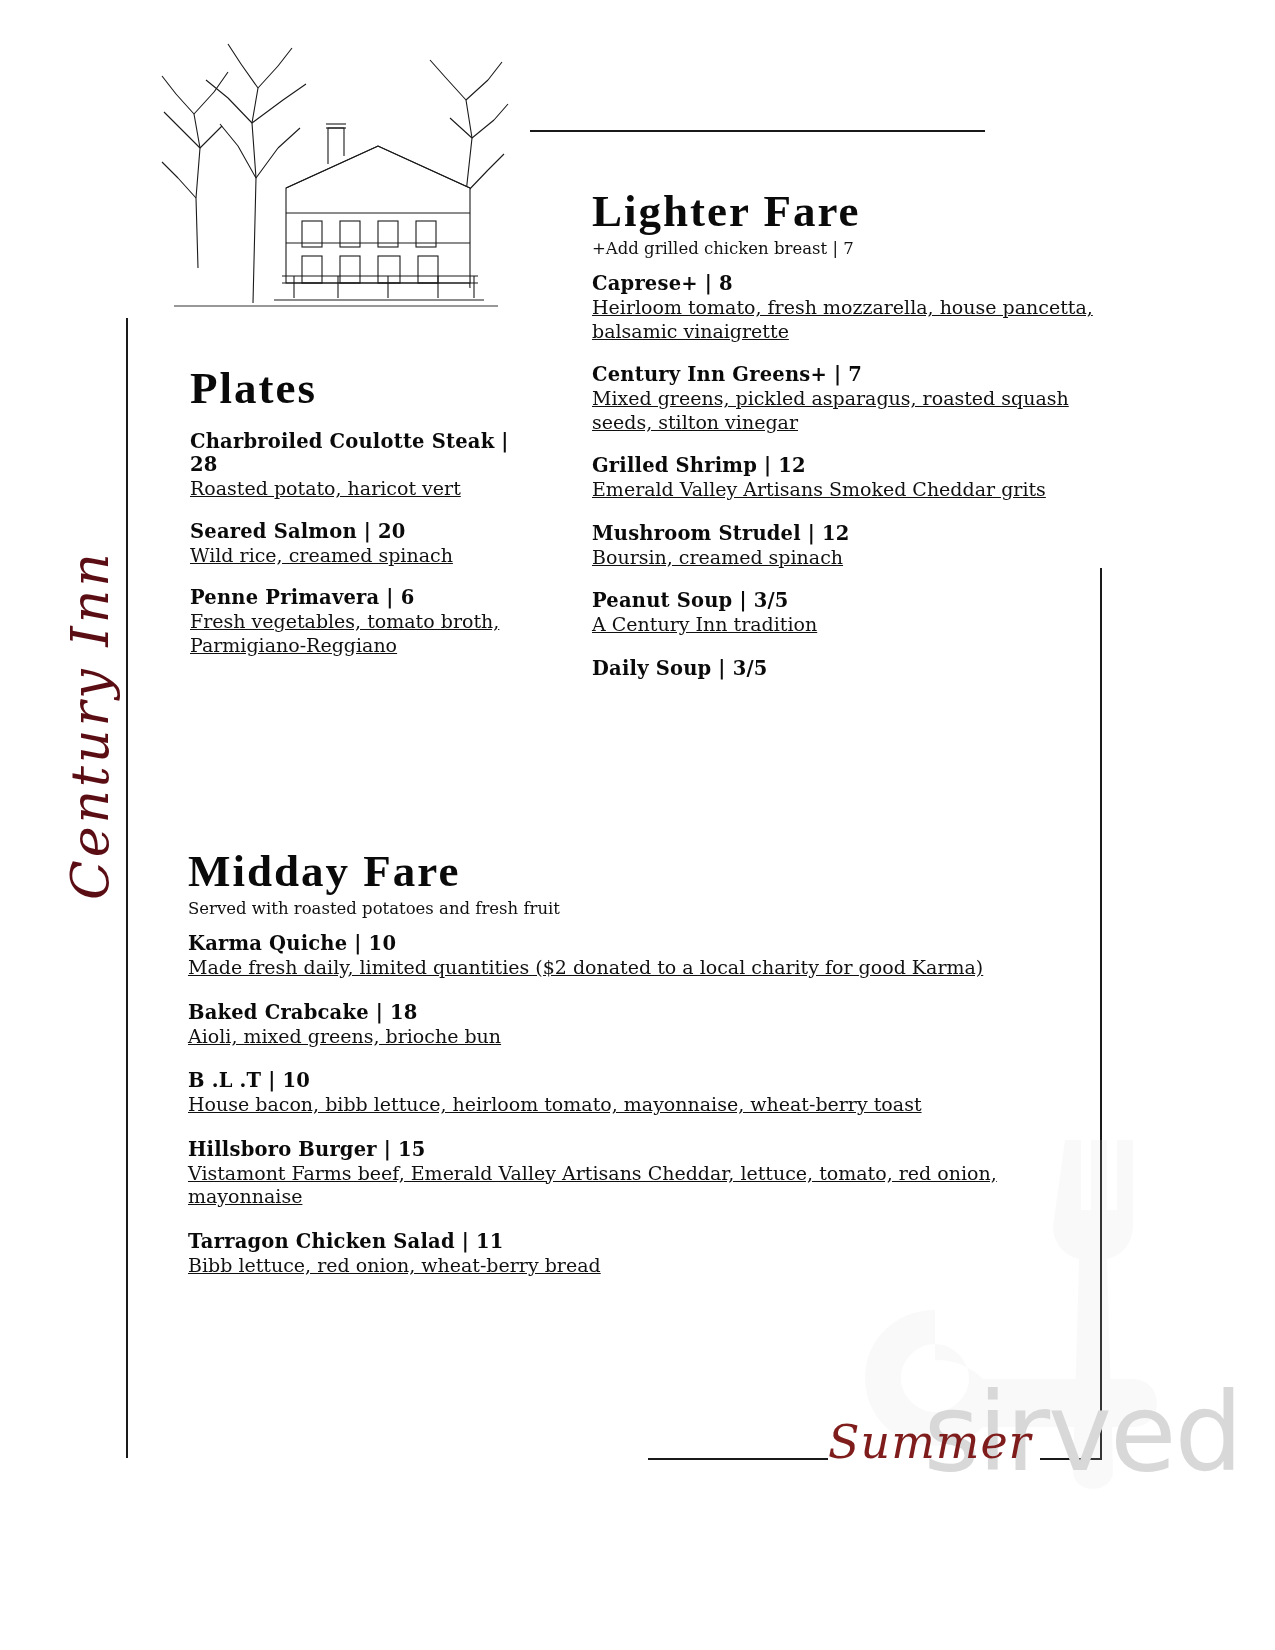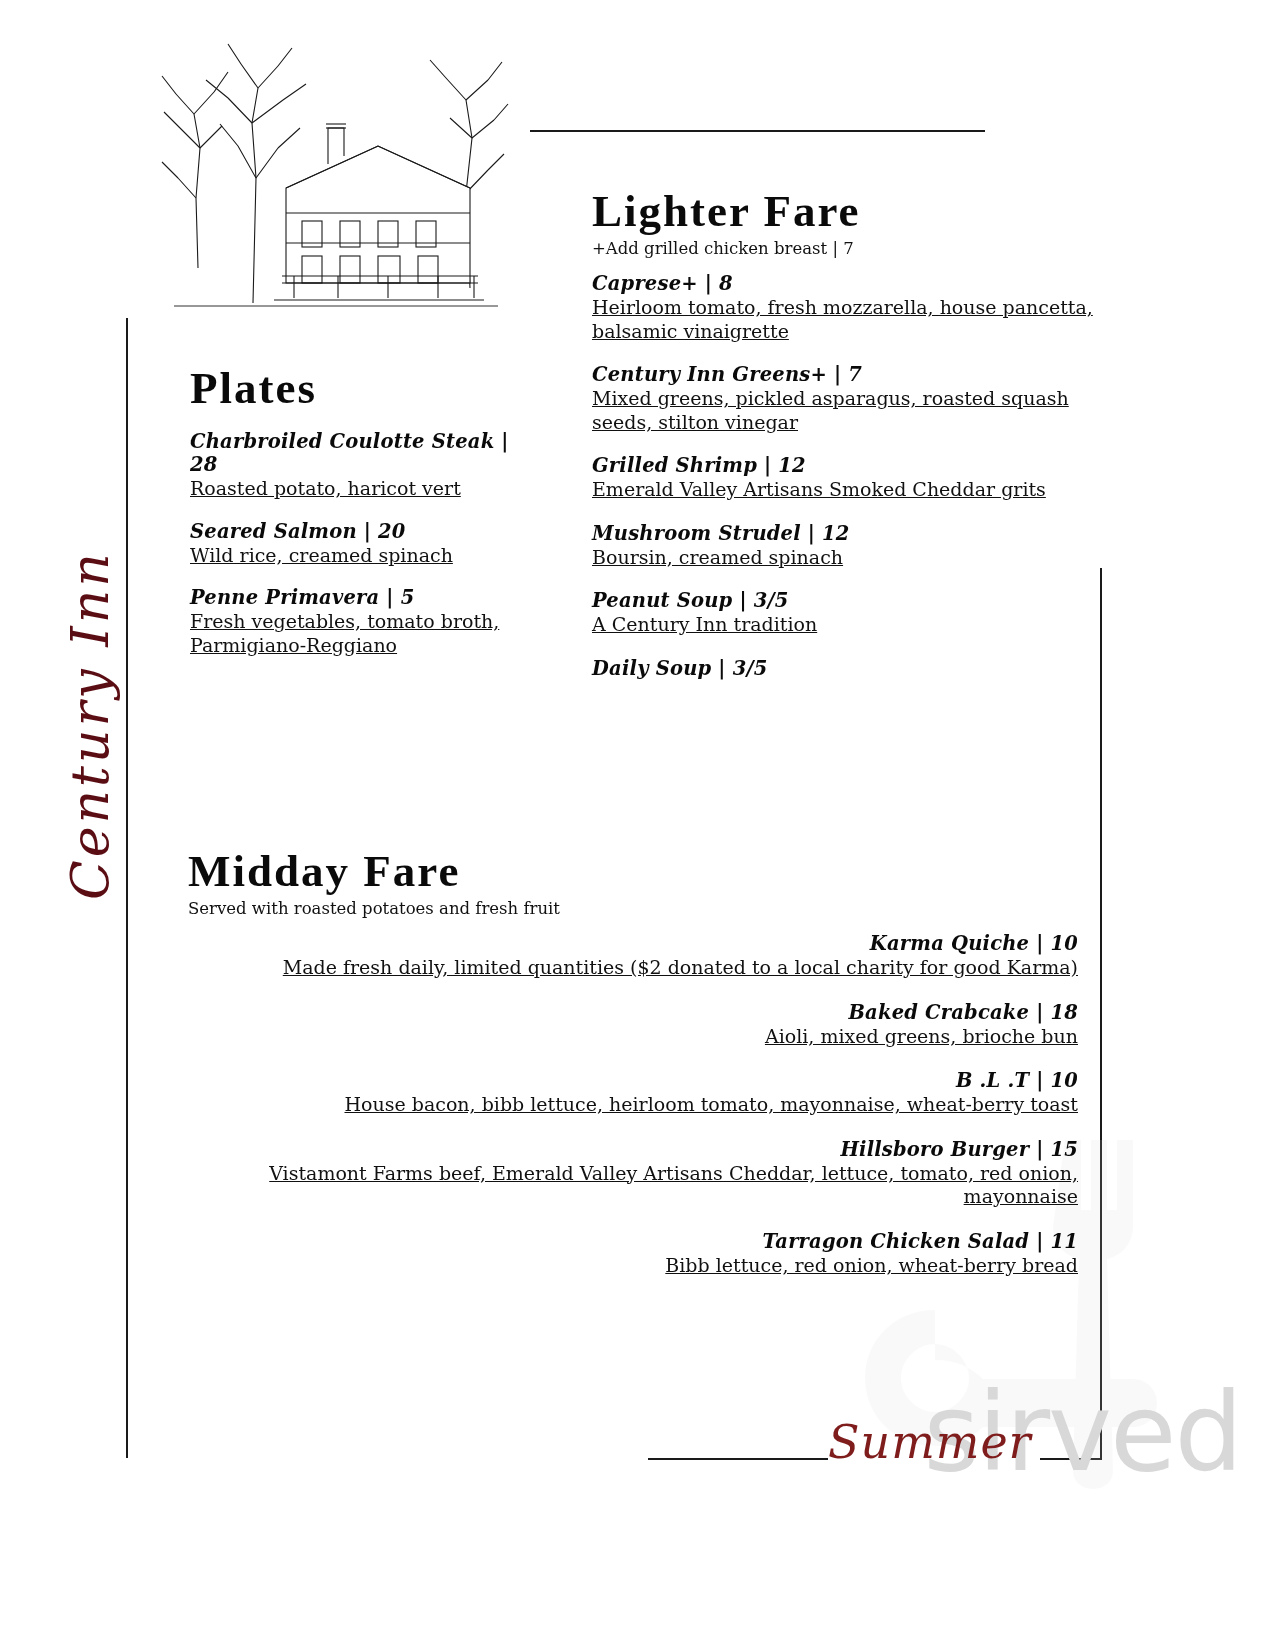--- a/index.html
+++ b/index.html
@@ -125,21 +125,20 @@
   .item {
     margin-bottom: 19px;
   }
   .item-name {
     font-family: "DejaVu Serif", serif;
     font-weight: bold;
     font-size: 19.5px;
     letter-spacing: 0.2px;
     margin: 0;
     color: #0a0a0a;
-    font-style: italic;
   }
   .item-desc {
     font-family: "DejaVu Serif", serif;
     font-size: 19px;
     margin: 1px 0 0 0;
     line-height: 1.24;
     color: #111;
     text-decoration: underline;
   }
 
@@ -158,21 +157,21 @@
   }
   #midday-block {
     position: absolute;
     left: 188px;
     top: 845px;
     width: 890px;
   }
   #lighter-block .item-name,
   #lighter-block .item-desc { }
   #lighter-block .item { margin-bottom: 20px; }
-  #midday-block .item { margin-bottom: 21px; text-align: right; }
+  #midday-block .item { margin-bottom: 21px; }
 </style>
 </head>
 <body>
 
 <div class="rule-top"></div>
 <div class="rule-left"></div>
 <div class="rule-right"></div>
 <div class="rule-bottom"></div>
 <div class="rule-bottom2"></div>
 
@@ -268,21 +267,21 @@
   <div style="height:14px"></div>
   <div class="item">
     <p class="item-name">Charbroiled Coulotte Steak  | 28</p>
     <p class="item-desc">Roasted potato, haricot vert</p>
   </div>
   <div class="item">
     <p class="item-name">Seared Salmon | 20</p>
     <p class="item-desc">Wild rice, creamed spinach</p>
   </div>
   <div class="item">
-    <p class="item-name">Penne Primavera | 5</p>
+    <p class="item-name">Penne Primavera | 6</p>
     <p class="item-desc">Fresh vegetables, tomato broth, Parmigiano-Reggiano</p>
   </div>
 </div>
 
 <div id="midday-block">
   <h1 class="section-title">Midday Fare</h1>
   <p class="section-note">Served with roasted potatoes and fresh fruit</p>
 
   <div class="item">
     <p class="item-name">Karma Quiche  | 10</p>

